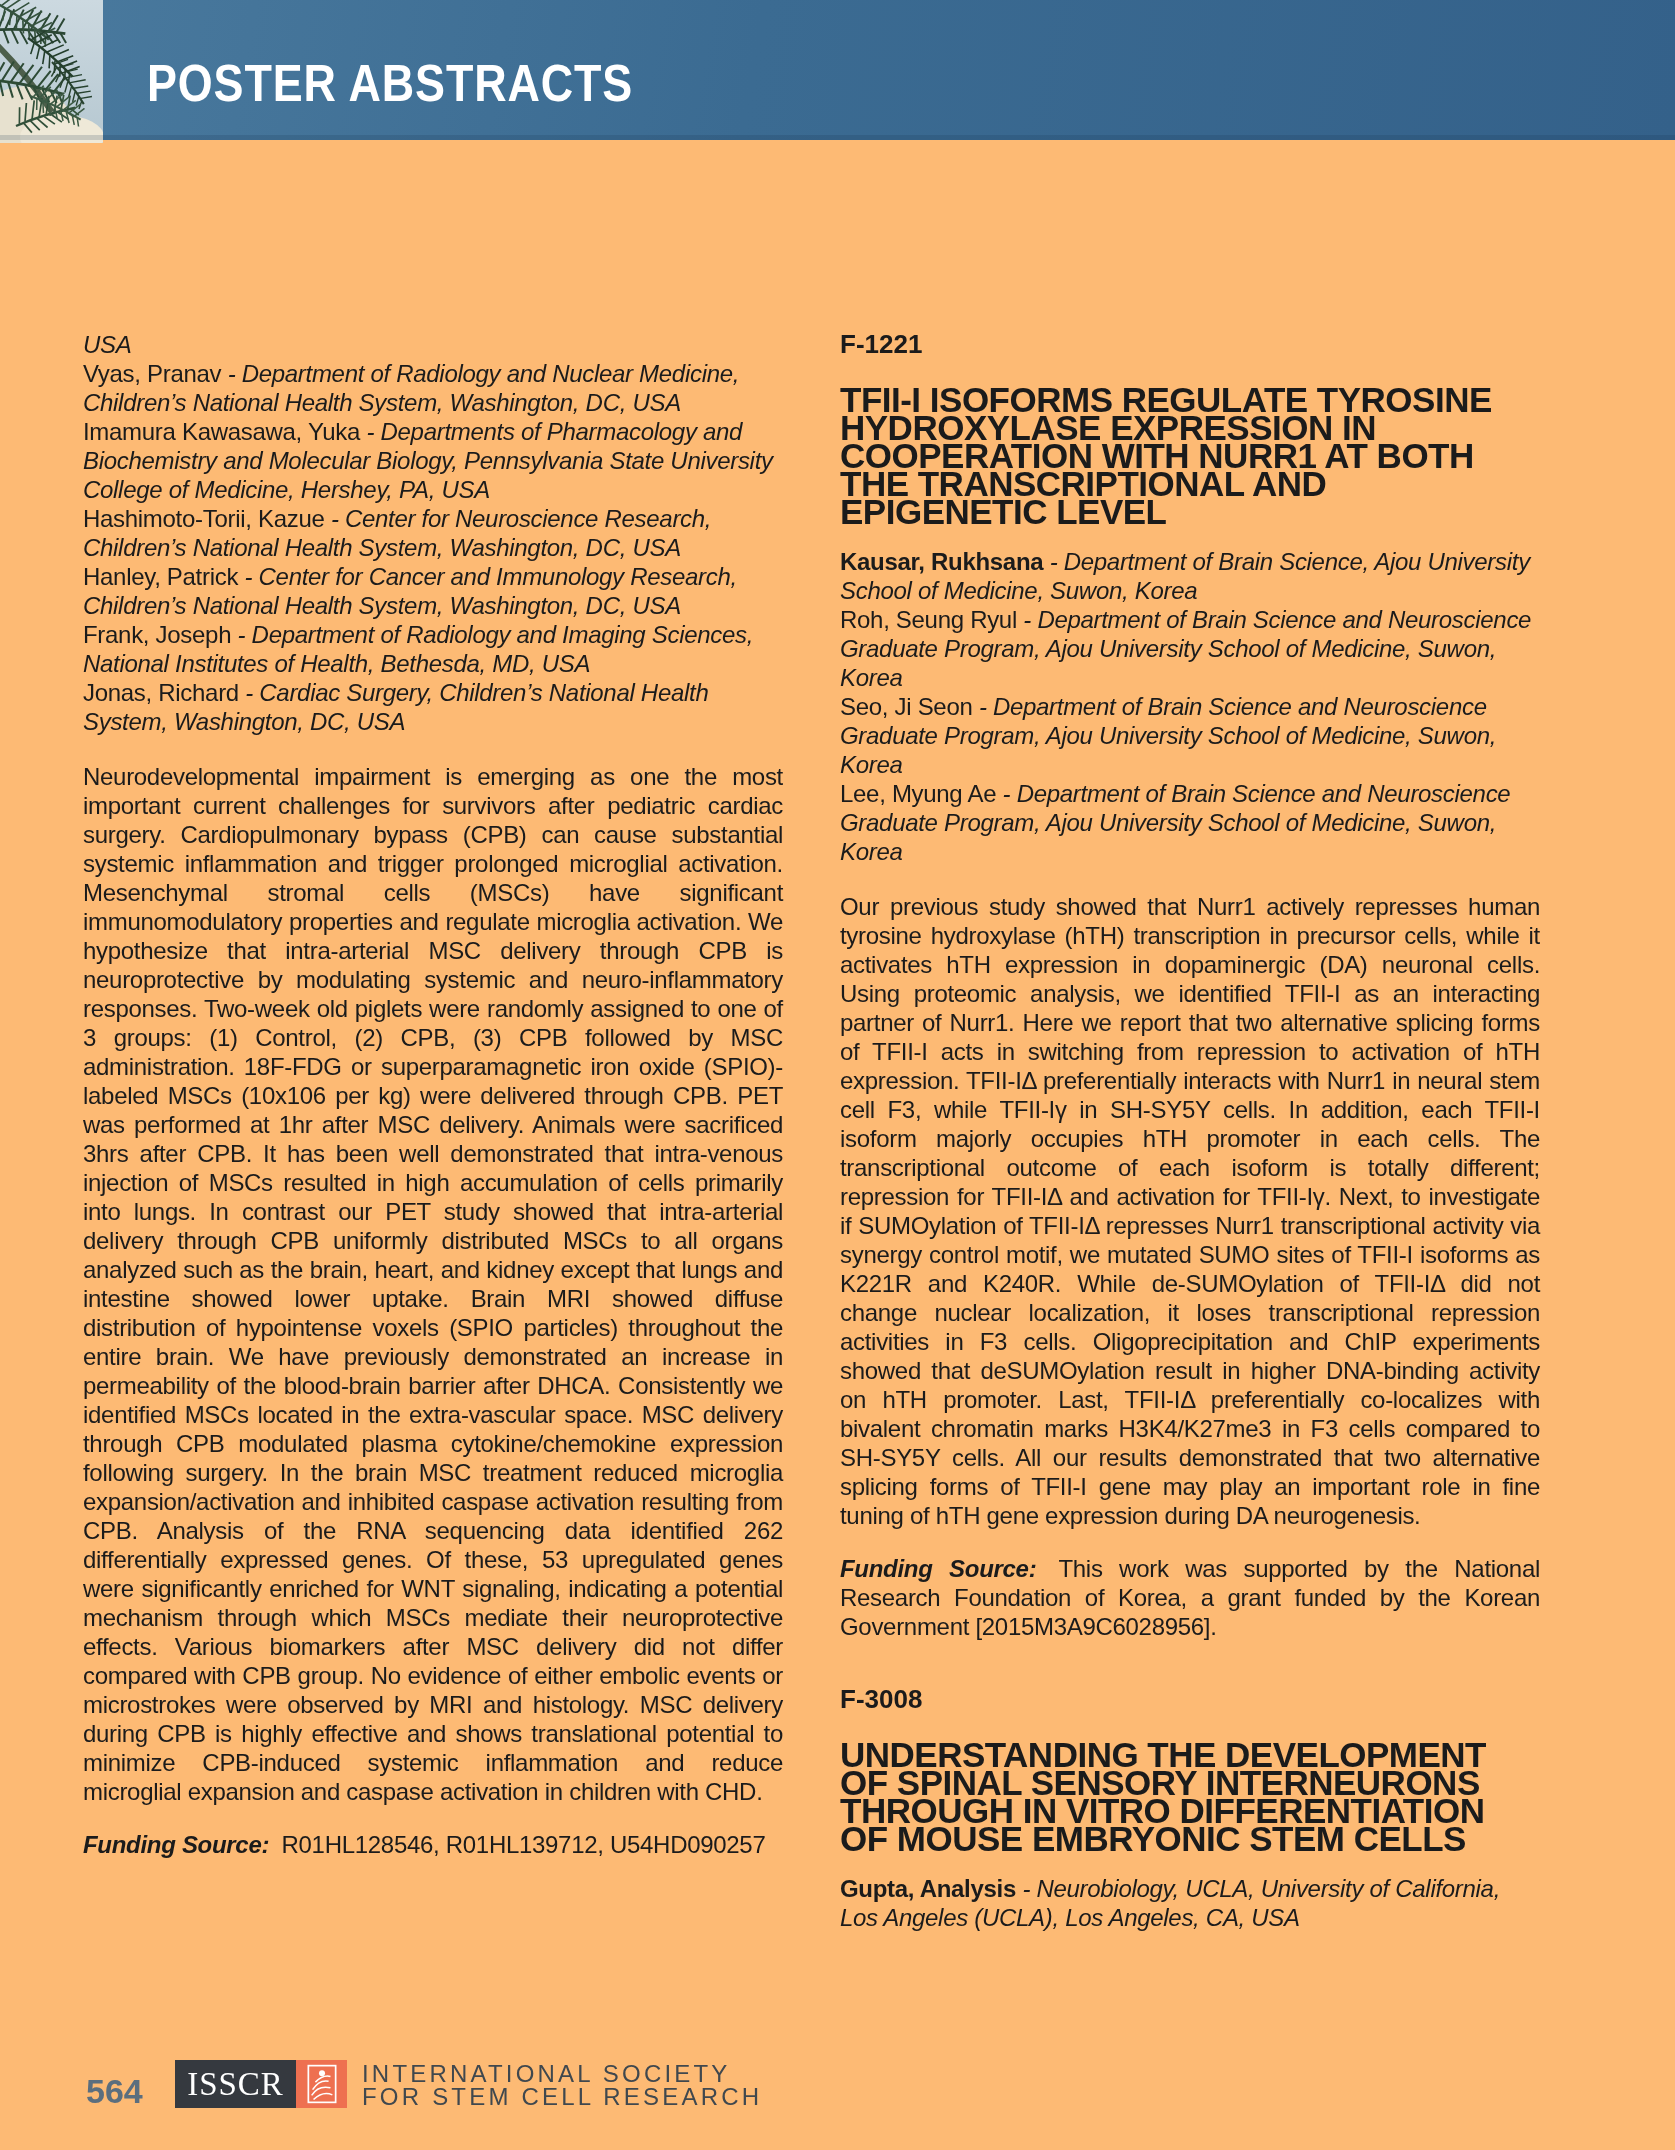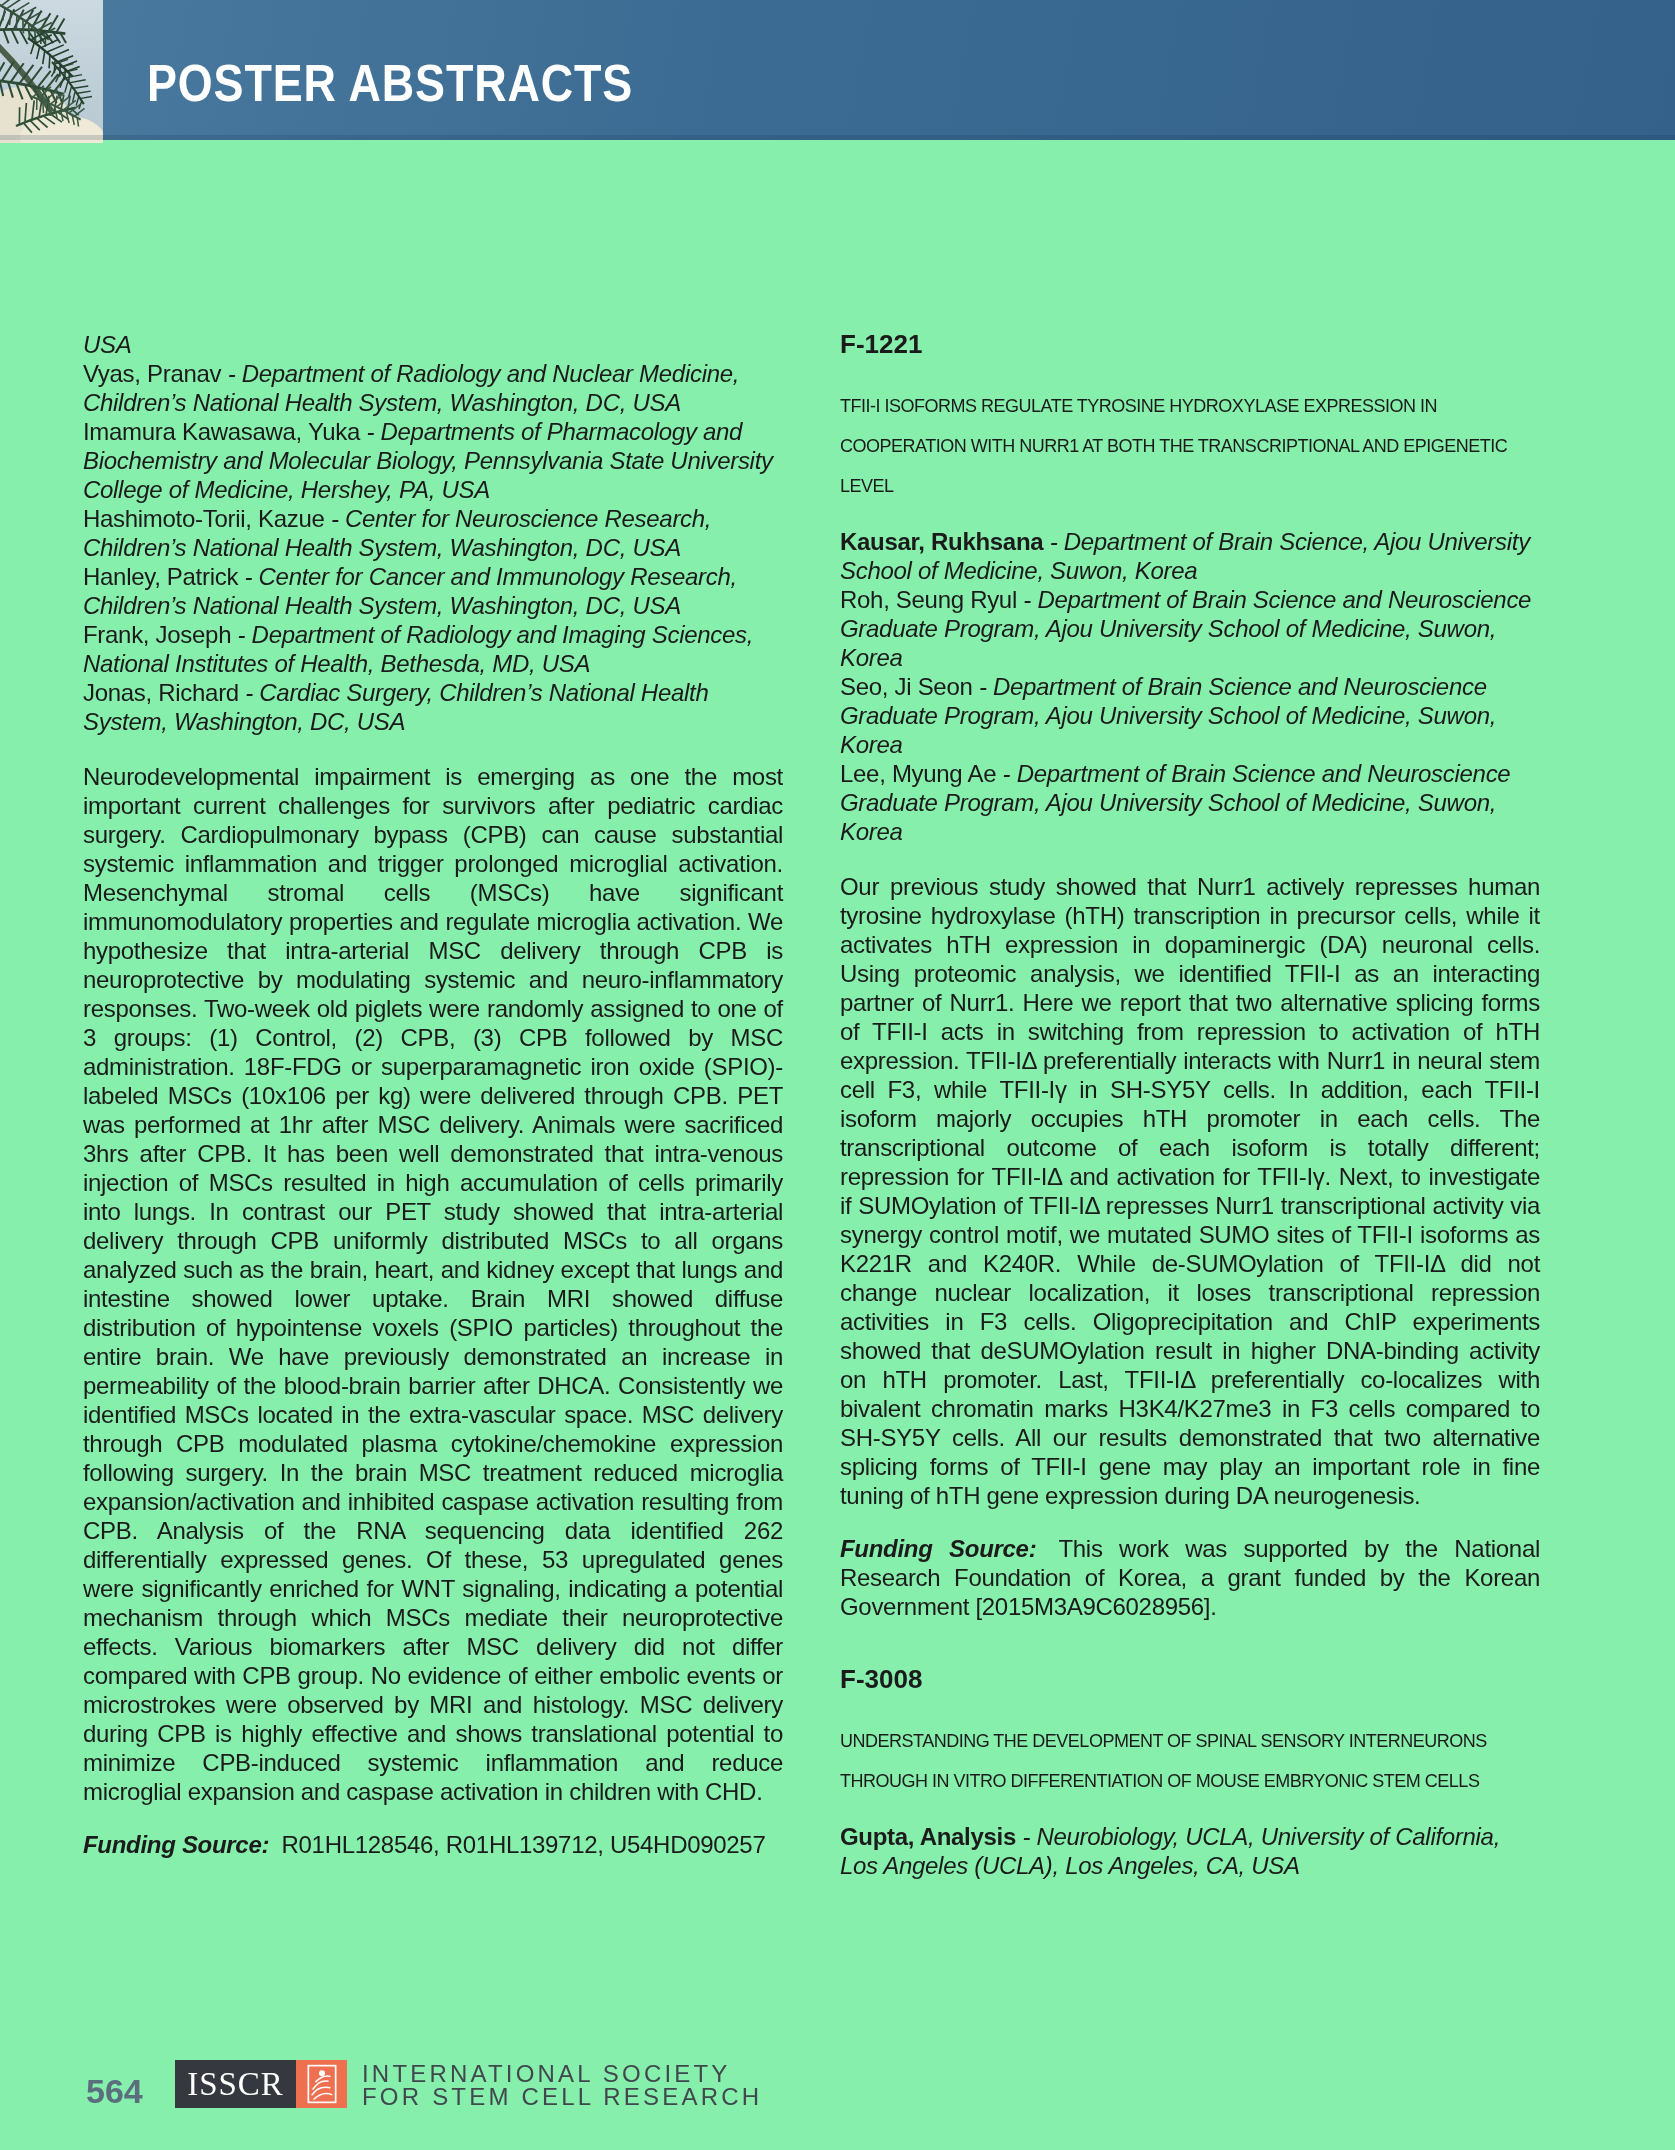--- a/index.html
+++ b/index.html
@@ -1,17 +1,17 @@
 <!DOCTYPE html>
 <html><head>
 <meta charset="utf-8">
 <style>
   html,body{margin:0;padding:0;background:#ffffff;}
   .page{
-    position:relative;width:1675px;height:2150px;background:#86efac;
+    position:relative;width:1675px;height:2150px;background:#fdba74;
     font-family:"Liberation Sans","DejaVu Sans",sans-serif;color:#1b1b1b;
     overflow:hidden;
   }
 
   
   .banner{
     position:absolute;left:0;top:0;width:1675px;height:140px;
     background:linear-gradient(100deg,#4a7a9e 0%,#3b6b92 45%,#34618a 100%);
   }
   .banner::after{
@@ -36,21 +36,21 @@
   .author{margin:0;}
   .au-name{font-style:normal;}
   .au-name.bold{font-weight:bold;}
   .au-affil{font-style:italic;}
 
   .body-text{margin:0 0 24px 0;text-align:justify;}
   .funding{margin:0 0 44px 0;text-align:justify;}
   .fund-label{font-weight:bold;font-style:italic;padding-right:6px;}
 
   .abs-id{margin:0 0 27px 0;font-size:26px;font-weight:bold;letter-spacing:0;}
-  .abs-title{margin:0 0 21px 0;font-size:18px;line-height:40px;font-weight:normal;letter-spacing:-0.5px;}
+  .abs-title{margin:0 0 21px 0;font-size:35px;line-height:28px;font-weight:bold;letter-spacing:-0.5px;}
   .abstract-block + .abstract-block{margin-top:40px;}
 
   
   .page-number{
     position:absolute;left:86px;top:2072px;
     font-size:34px;font-weight:bold;color:#5b6e7e;letter-spacing:0;
   }
   .logo{position:absolute;left:175px;top:2060px;height:44px;display:flex;}
   .logo-dark{
     width:121px;height:48px;background:#35393f;color:#ffffff;

